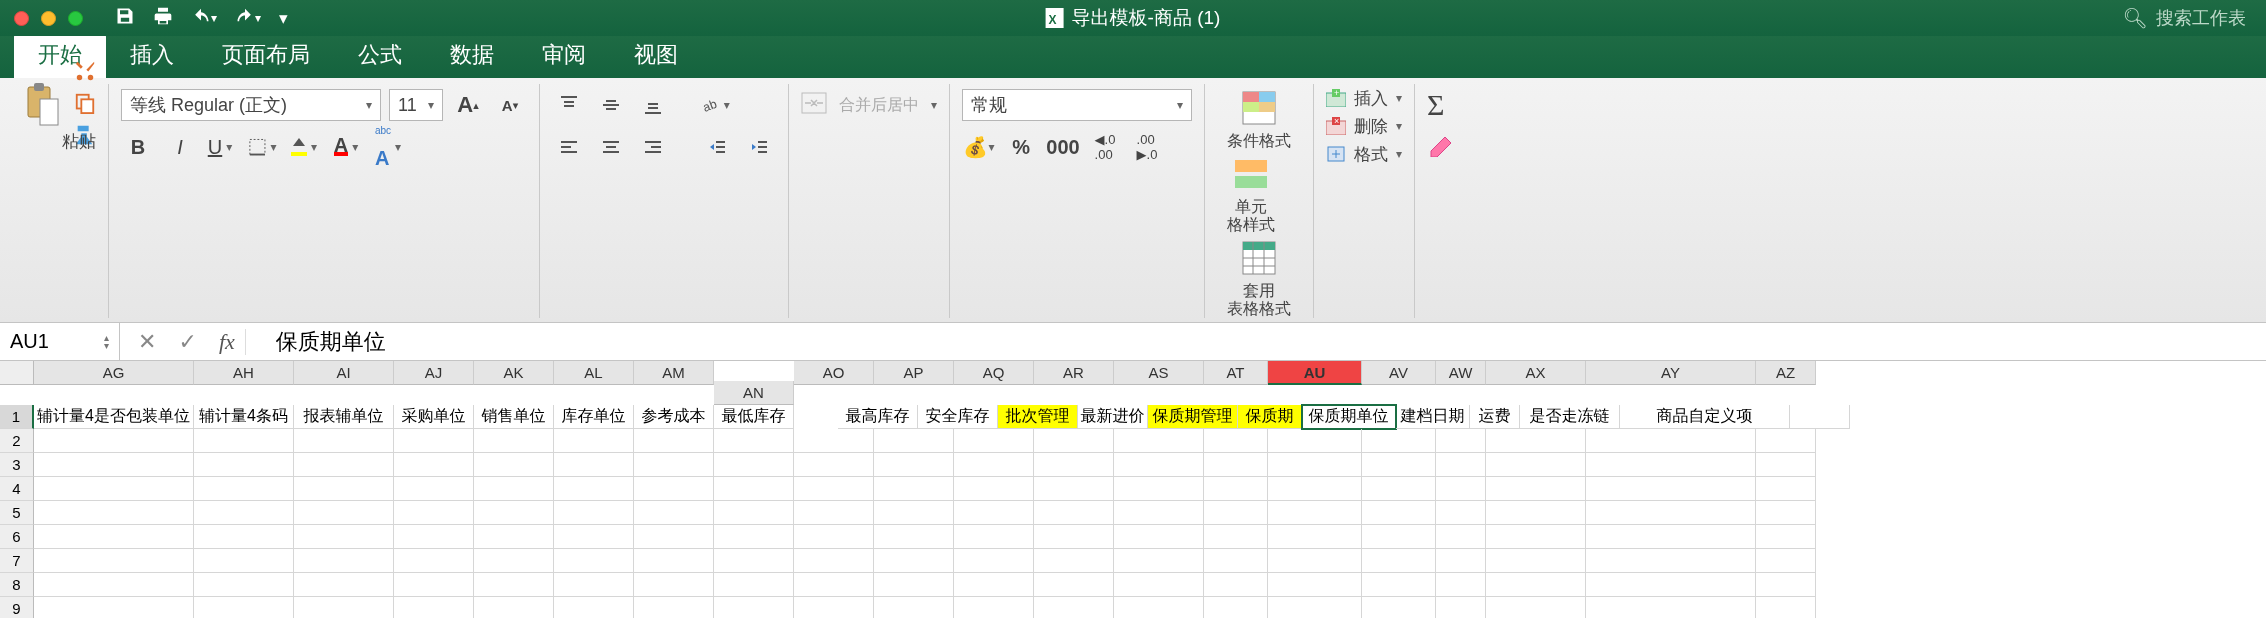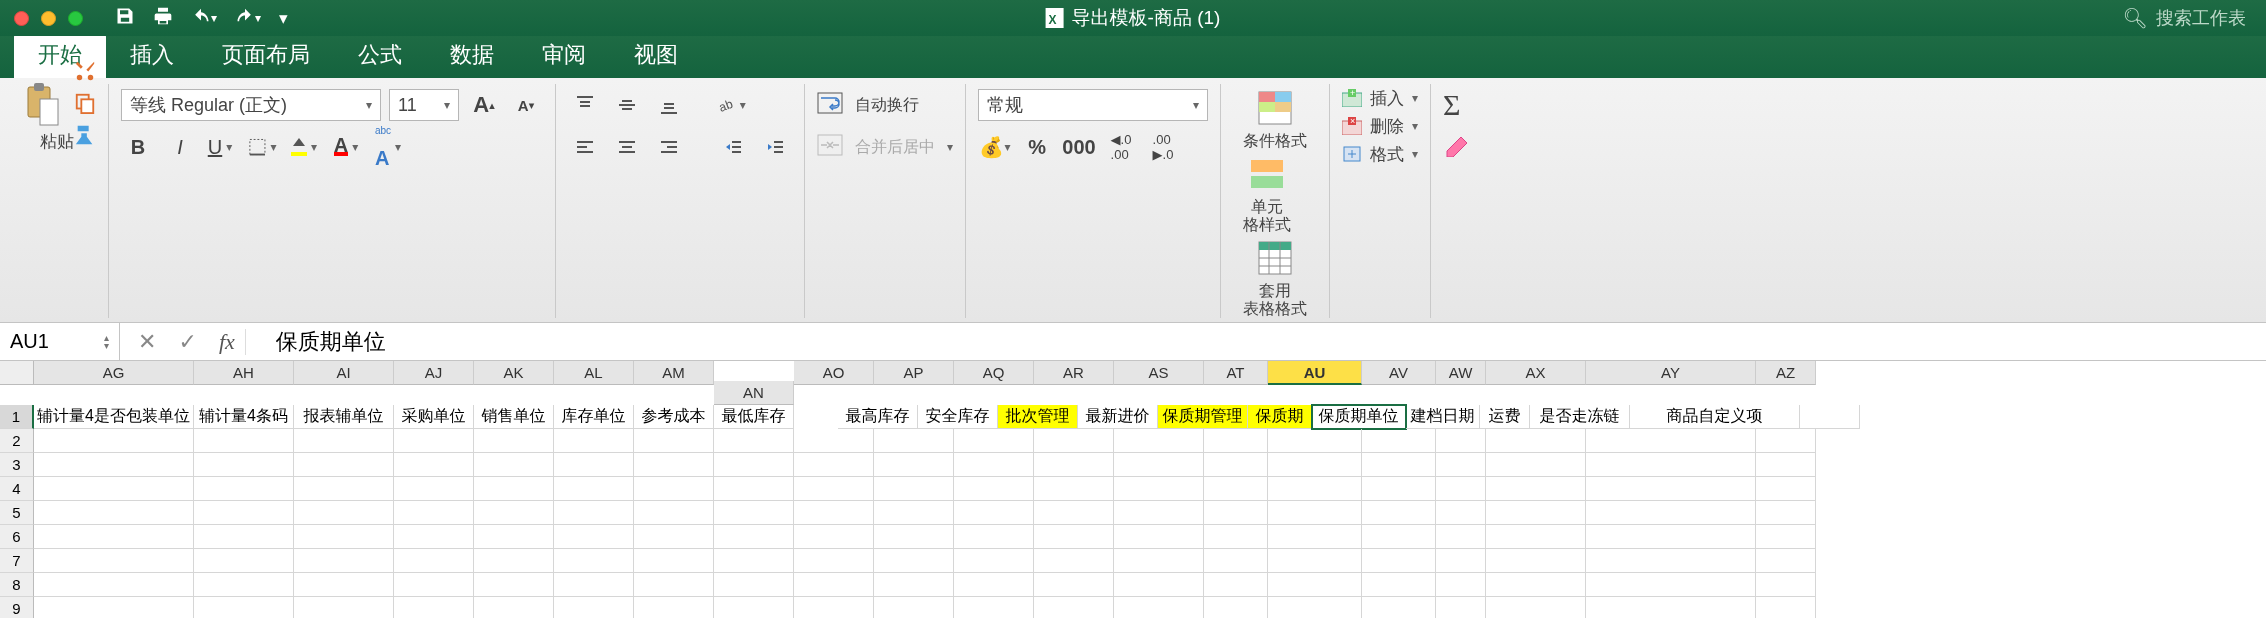--- a/index.html
+++ b/index.html
@@ -24,24 +24,24 @@
   .tabs { height:42px; background:linear-gradient(#1e6b44,#14633e); display:flex; align-items:flex-end; padding-left:14px; gap:0; }
   .tab { color:#fff; font-size:22px; padding:6px 24px 8px; cursor:pointer; }
   .tab.active { background:#fff; color:#1a6e43; font-weight:500; border-radius:3px 3px 0 0; }
 
   
   .ribbon { min-height:96px; background:linear-gradient(#f3f3f3,#e6e6e6); border-bottom:1px solid #c4c4c4; display:flex; align-items:stretch; padding:6px 6px 4px 6px; font-size:16px; color:#444; }
   .group { display:flex; flex-direction:column; justify-content:flex-start; padding:0 12px; border-right:1px solid #c9c9c9; }
   .group:last-child { border-right:none; }
   .row { display:flex; align-items:center; gap:8px; height:42px; }
   .bigbtn { width:48px; height:58px; display:flex; align-items:center; justify-content:center; }
-  .label-under { text-align:center; font-size:17px; padding-top:4px; }
+  .label-under { text-align:right; font-size:17px; padding-top:4px; }
   .combo { height:32px; border:1px solid #b6b6b6; background:#fff; display:flex; align-items:center; padding:0 8px; font-size:18px; }
   .combo.font { width:260px; justify-content:space-between; }
-  .combo.size { width:70px; justify-content:space-between; }
+  .combo.size { width:54px; justify-content:space-between; }
   .dd { color:#666; font-size:12px; }
   .smbtn { width:34px; height:32px; border:1px solid transparent; display:flex; align-items:center; justify-content:center; font-size:20px; border-radius:3px; }
   .split { display:flex; }
   .split .dd { width:14px; display:flex; align-items:center; justify-content:center; }
   .A-big { font-size:22px; font-weight:bold; }
   .A-sm { font-size:15px; font-weight:bold; }
   .underline-bar { border-bottom:4px solid; padding-bottom:0; line-height:14px; }
   .fill-y { border-bottom-color:#ffff00; }
   .font-r { border-bottom-color:#ff0000; }
   .align-group .smbtn svg { width:22px; height:22px; }
@@ -57,21 +57,21 @@
   .namebox .stepper { display:flex; flex-direction:column; font-size:10px; line-height:8px; color:#777; }
   .fbar .fbtns { display:flex; align-items:center; gap:22px; padding:0 18px; color:#888; font-size:22px; }
   .fbar .fx { font-style:italic; font-family:"Times New Roman",serif; font-size:22px; color:#555; padding-right:10px; border-right:1px solid #ddd; }
   .fbar input { border:none; outline:none; font-size:22px; padding-left:12px; flex:1; }
 
   
   .grid-wrap { display:flex; }
   .corner { width:34px; height:24px; border-right:1px solid #bbb; border-bottom:1px solid #bbb; background:#eee; }
   .colheads { display:flex; }
   .colhead { height:24px; border-right:1px solid #ccc; border-bottom:1px solid #bbb; background:#e5e5e5; display:flex; align-items:center; justify-content:center; font-size:15px; color:#333; }
-  .colhead.sel { background:#fde047; font-weight:bold; border-bottom:2px solid #1a6e43;text-align:center; }
+  .colhead.sel { background:#ef4444; font-weight:bold; border-bottom:2px solid #1a6e43;text-align:center; }
   .rowhead { width:34px; height:24px; border-right:1px solid #bbb; border-bottom:1px solid #d6d6d6; background:#eee; display:flex; align-items:center; justify-content:center; font-size:15px; }
   .rowhead.sel { background:#d8d8d8; border-right:2px solid #1a6e43; }
   .gridrow { display:flex; }
   .cell { height:24px; border-right:1px solid #d6d6d6; border-bottom:1px solid #d6d6d6; font-size:16px; display:flex; align-items:center; justify-content:center; overflow:hidden; white-space:nowrap; padding:0 2px; }
   .cell.hl { background:#ffff00; }
   .cell.selcell { outline:2px solid #1a6e43; outline-offset:-1px; }
 
   .sigma { font-size:30px; font-family:"Times New Roman",serif; }
 </style>
 </head>
@@ -272,27 +272,20 @@
             <path d="M4 8l4 3-4 3V8z" fill="#3a7ac8"></path>
             <line x1="10" y1="6" x2="19" y2="6" stroke="#555" stroke-width="2"></line>
             <line x1="10" y1="11" x2="19" y2="11" stroke="#555" stroke-width="2"></line>
             <line x1="10" y1="16" x2="19" y2="16" stroke="#555" stroke-width="2"></line>
           </svg>
         </div>
     </div>
   </div>
 
   <div class="group">
-    <div class="row" style="gap:12px;">
-      <span><svg width="26" height="22" viewBox="0 0 26 22">
-            <rect x="1" y="1" width="24" height="20" fill="none" stroke="#555"></rect>
-            <path d="M4 6h14a4 4 0 010 8h-4l2-2-3 3 3 3-2-2h4a4 4 0 000-8" fill="none" stroke="#3a7ac8" stroke-width="1.5"></path>
-          </svg></span>
-      <span>自动换行</span>
-    </div>
     <div class="row" style="gap:12px;color:#aaa;">
       <span><svg width="26" height="22" viewBox="0 0 26 22">
             <rect x="1" y="1" width="24" height="20" fill="none" stroke="#bbb"></rect>
             <path d="M4 11h6m6 0h6M10 8l3 3-3 3m6-6l-3 3 3 3" fill="none" stroke="#bbb" stroke-width="1.5"></path>
           </svg></span>
       <span>合并后居中</span>
       <span class="dd">▾</span>
     </div>
   </div>
 
@@ -447,21 +440,21 @@
         <div class="cell" style="width: 100px;">辅计量4条码</div>
         <div class="cell" style="width: 100px;">报表辅单位</div>
         <div class="cell" style="width: 80px;">采购单位</div>
         <div class="cell" style="width: 80px;">销售单位</div>
         <div class="cell" style="width: 80px;">库存单位</div>
         <div class="cell" style="width: 80px;">参考成本</div>
         <div class="cell" style="width: 80px;">最低库存</div>
         <div class="cell" style="width: 80px; margin-left: 44px;">最高库存</div>
         <div class="cell" style="width: 80px;">安全库存</div>
         <div class="cell hl" style="width: 80px;">批次管理</div>
-        <div class="cell" style="width: 80px;">最新进价</div>
+        <div class="cell" style="width: 70px;">最新进价</div>
         <div class="cell hl" style="width: 90px;">保质期管理</div>
         <div class="cell hl" style="width: 64px;">保质期</div>
         <div class="cell selcell" style="width: 94px;">保质期单位</div>
         <div class="cell" style="width: 74px;">建档日期</div>
         <div class="cell" style="width: 50px;">运费</div>
         <div class="cell" style="width: 100px;">是否走冻链</div>
         <div class="cell" style="width: 170px;">商品自定义项</div>
         <div class="cell" style="width: 60px;"></div>
       </div>
       <div class="gridrow">

